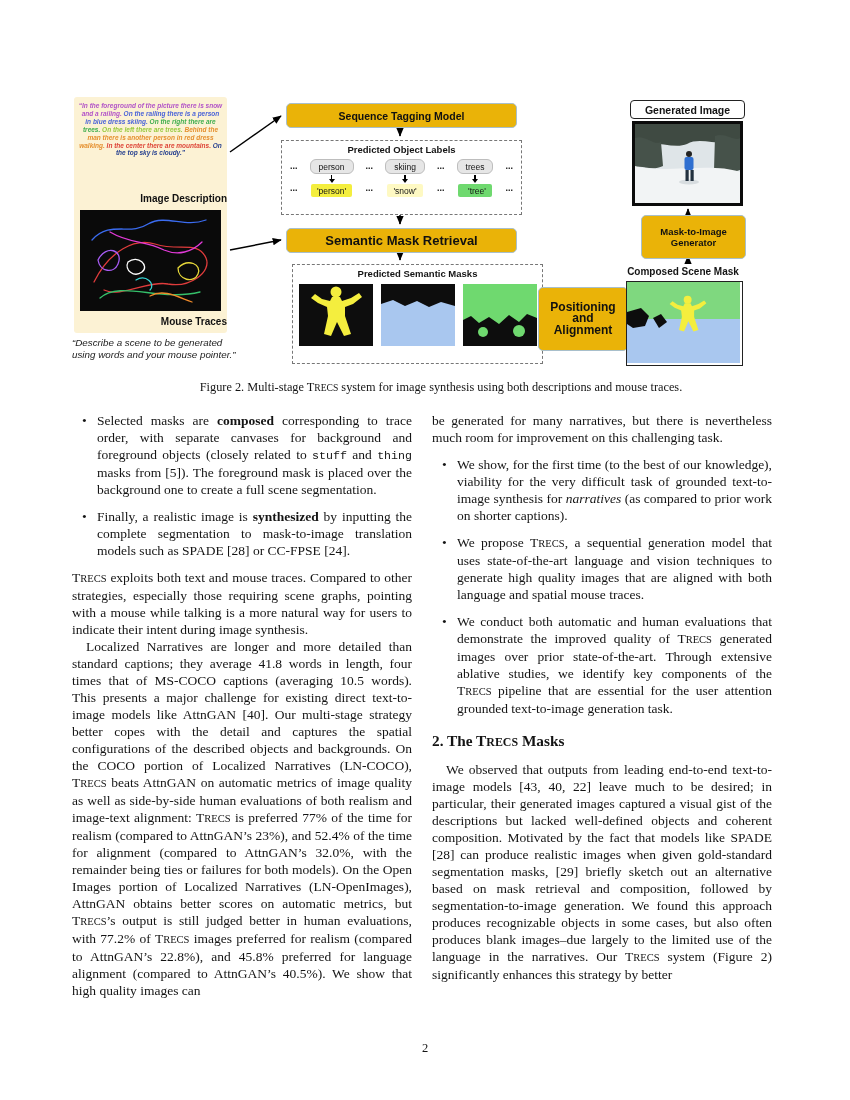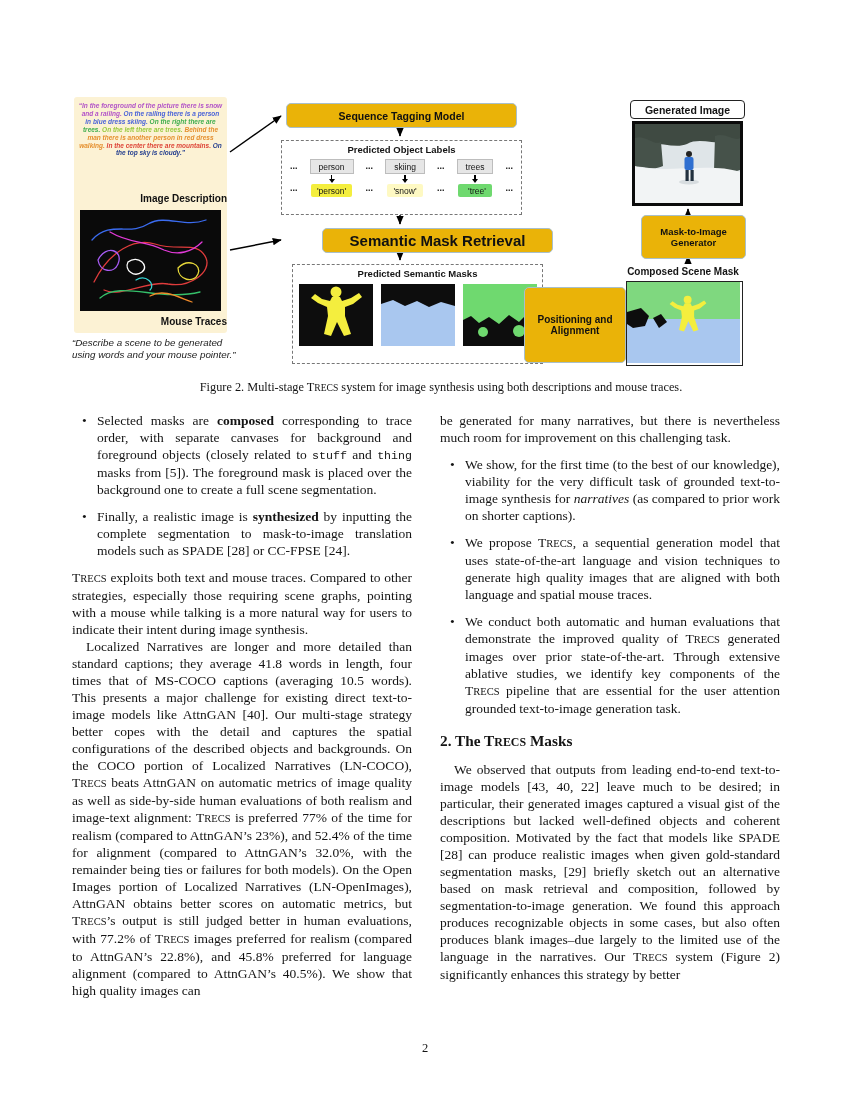--- a/index.html
+++ b/index.html
@@ -19,50 +19,50 @@
                font-size:10px;text-align:right;width:100%;color:#111;}
   .img-desc-label{top:96px;}
   .traces-svg{position:absolute;left:6px;top:113px;width:141px;height:101px;}
   .traces-label{top:219px;}
   .quote{left:72px;top:337px;width:200px;font-family:"Liberation Sans",sans-serif;font-style:italic;
          font-size:9.8px;line-height:12px;color:#222;}
   .fig-node{position:absolute;background:#eab308;border:1px solid #a8bfcb;border-radius:5px;
             display:flex;align-items:center;justify-content:center;text-align:center;
             font-family:"Liberation Sans",sans-serif;font-weight:bold;color:#111;}
   .seq-box{left:286px;top:103px;width:229px;height:23px;font-size:10.5px;}
-  .retrieval-box{left:286px;top:228px;width:229px;height:23px;font-size:15px;margin-left:36px;}
-  .positioning-box{left:524px;top:287px;width:76px;height:50px;font-size:10px;line-height:11.5px;padding:12px;}
+  .retrieval-box{left:286px;top:228px;width:229px;height:23px;font-size:13px;}
+  .positioning-box{left:538px;top:287px;width:76px;height:50px;font-size:12px;line-height:11.5px;padding:6px;}
   .generator-box{left:641px;top:215px;width:99px;height:38px;font-size:9.5px;line-height:11.5px;padding:2px;}
   .dashed-box{position:absolute;border:1.2px dashed #777;background:#fff;}
   .labels-box{left:281px;top:140px;width:239px;height:73px;}
   .masks-box{left:292px;top:264px;width:249px;height:98px;}
   .dashed-title{font-family:"Liberation Sans",sans-serif;font-weight:bold;font-size:9.5px;text-align:center;margin-top:3px;}
   .tokens-row{display:flex;justify-content:space-between;align-items:stretch;padding:4px 8px 0 8px;}
   .tok-col{display:flex;flex-direction:column;align-items:center;}
   .tok-word{background:#e6e6e6;border:0.5px solid #bdbdbd;font-family:"Liberation Sans",sans-serif;
-            font-size:8.5px;padding:1.5px 8px;border-radius:0;}
+            font-size:8.5px;padding:1.5px 8px;border-radius:6px;}
   .tok-stem{width:1.2px;height:4px;background:#000;margin-top:1px;}
   .tok-tri{width:0;height:0;border-left:3px solid transparent;border-right:3px solid transparent;border-top:4px solid #000;}
   .tok-tag{font-family:"Liberation Sans",sans-serif;font-size:8.5px;padding:1.5px 6px;border-radius:2px;margin-top:1px;}
   .tok-ellipsis{display:flex;flex-direction:column;justify-content:space-between;
                 font-family:"Liberation Sans",sans-serif;font-weight:bold;font-size:9px;padding:2px 0 4px 0;}
   .masks-row{display:flex;justify-content:center;gap:8px;margin-top:5px;}
   .mask-thumb{width:74px;height:62px;display:block;}
   .composed-label{left:622px;top:266px;width:122px;position:absolute;font-family:"Liberation Sans",sans-serif;
                   font-weight:bold;font-size:10px;text-align:center;}
   .composed-img{left:626px;top:281px;width:115px;height:83px;border:1px solid #222;}
   .composed-img svg{display:block;}
   .generated-label{left:630px;top:100px;width:113px;height:17px;border:1.3px solid #222;border-radius:4px;
                    display:flex;align-items:center;justify-content:center;background:#fff;
                    font-family:"Liberation Sans",sans-serif;font-weight:bold;font-size:10.5px;}
   .photo{left:632px;top:121px;width:111px;height:85px;border:3px solid #0b0b0b;box-sizing:border-box;background:#dfe5e8;}
   .photo svg{display:block;}
   .caption{position:absolute;left:16px;top:380px;width:850px;text-align:center;font-size:12.3px;}
   
-  .columns{position:absolute;left:72px;top:412px;width:708px;display:flex;gap:28px;}
+  .columns{position:absolute;left:72px;top:412px;width:708px;display:flex;gap:20px;}
   .col{width:340px;font-size:13.5px;line-height:17px;text-align:justify;}
   .col p{margin:0;}
   .col p.ind{text-indent:14px;}
   .blt{padding-left:25px;position:relative;margin-bottom:10px;}
   .blt::before{content:"\2022";position:absolute;left:10px;}
   .bullets{margin-bottom:4px;}
   .rbullets{margin-top:10px;margin-bottom:2px;}
   .h2{font-weight:bold;font-size:15.3px;line-height:19px;margin:14px 0 9px 0;text-align:left;}
   .pageno{position:absolute;left:0;top:1041px;width:850px;text-align:center;font-size:12.5px;}
 </style>

